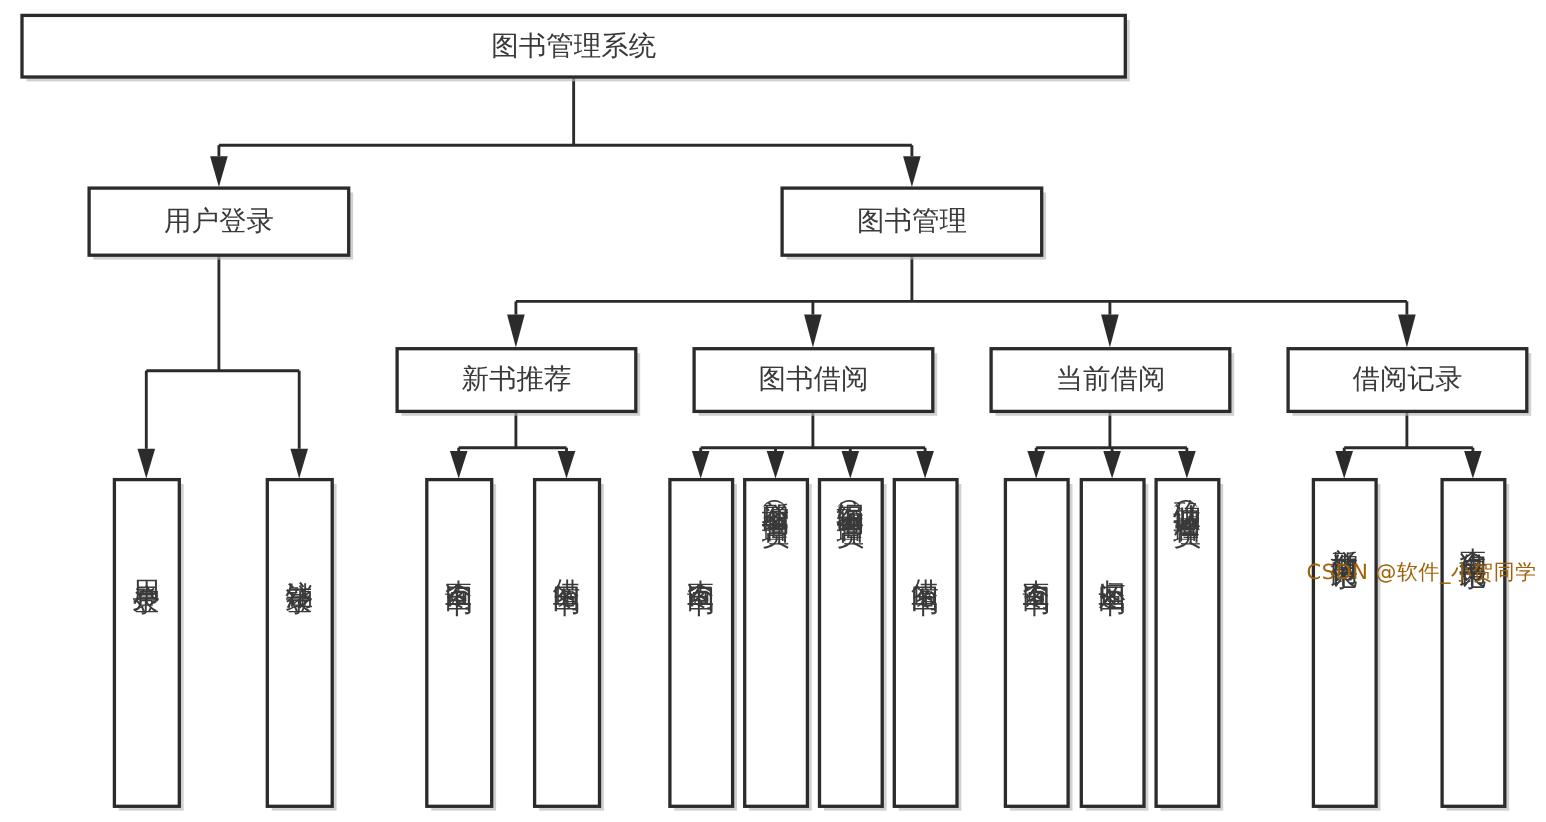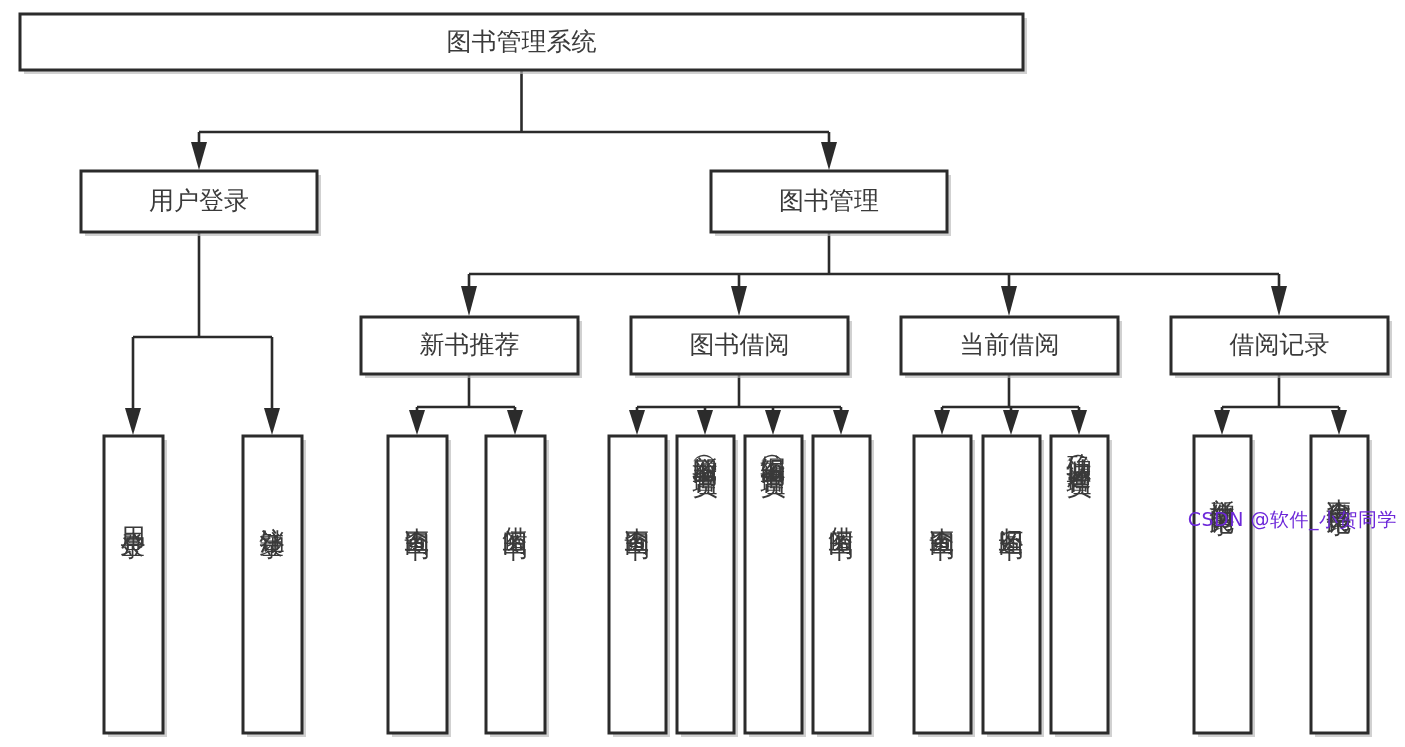--- a/index.html
+++ b/index.html
@@ -40,21 +40,21 @@
     text-anchor:middle;
     writing-mode:vertical-rl;
     glyph-orientation-vertical:0;
     letter-spacing:3px;
   }
   .watermark{
     position:absolute;
     right:8px;bottom:6px;
     font-family:"DejaVu Sans","Liberation Sans",sans-serif;
     font-size:19px;
-    color:#6d28d9;
+    color:#a16207;
     white-space:nowrap;
     pointer-events:none;
     letter-spacing:.5px;
   }
 </style>
 </head>
 <body>
 
 <div id="stage">
 

